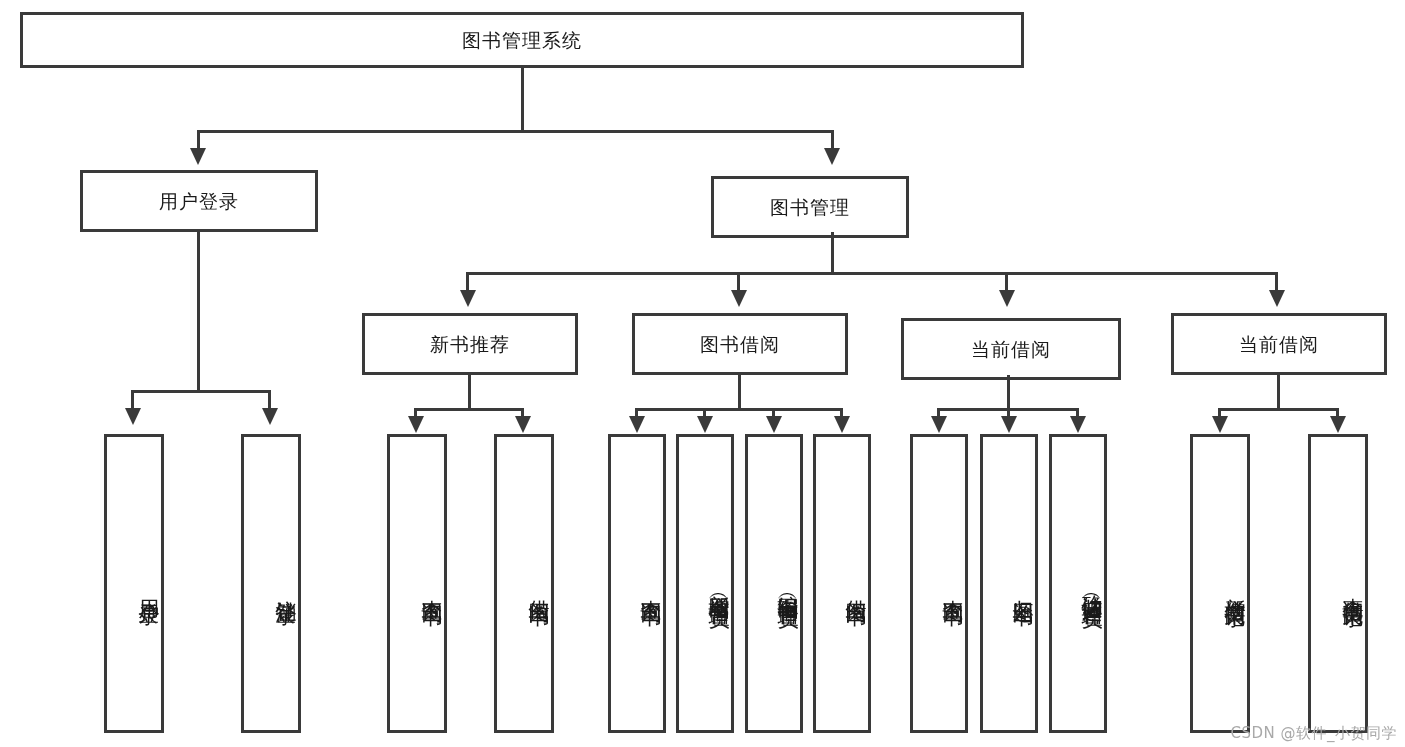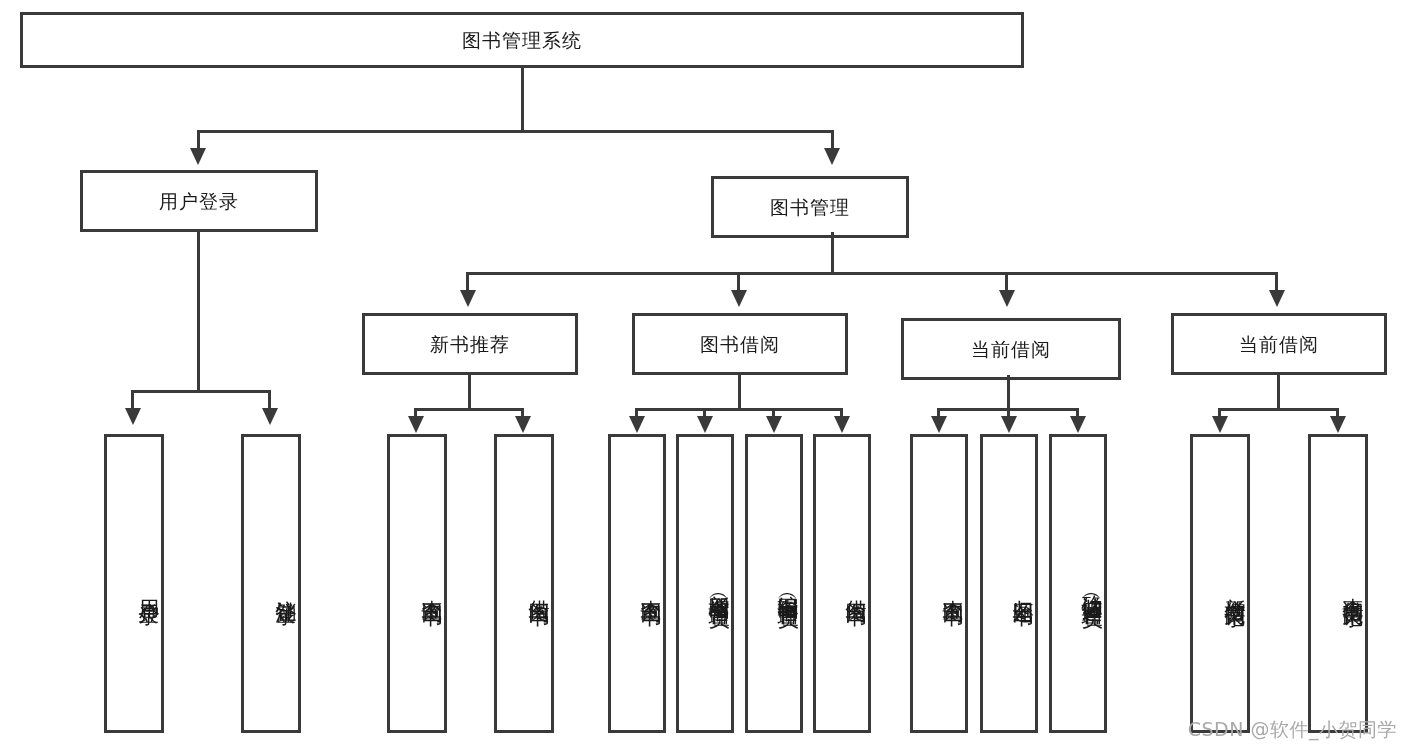--- a/index.html
+++ b/index.html
@@ -64,21 +64,21 @@
     height: 0;
     border-left: 8px solid transparent;
     border-right: 8px solid transparent;
     border-top: 17px solid #3a3a3a;
   }
   
   #watermark {
     position: absolute;
     right: 8px;
     bottom: 4px;
-    font-size: 19px;
+    font-size: 15px;
     color: #a9a9a9;
     letter-spacing: 0.5px;
     white-space: nowrap;
   }
 </style>
 </head>
 <body>
 
 <div id="canvas">
 

